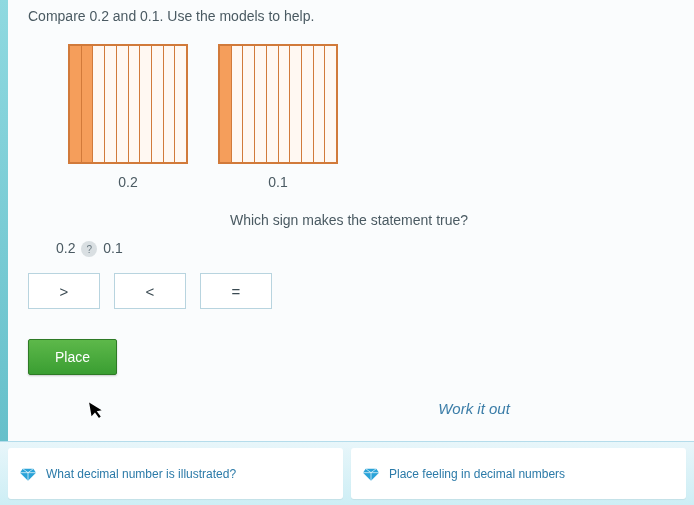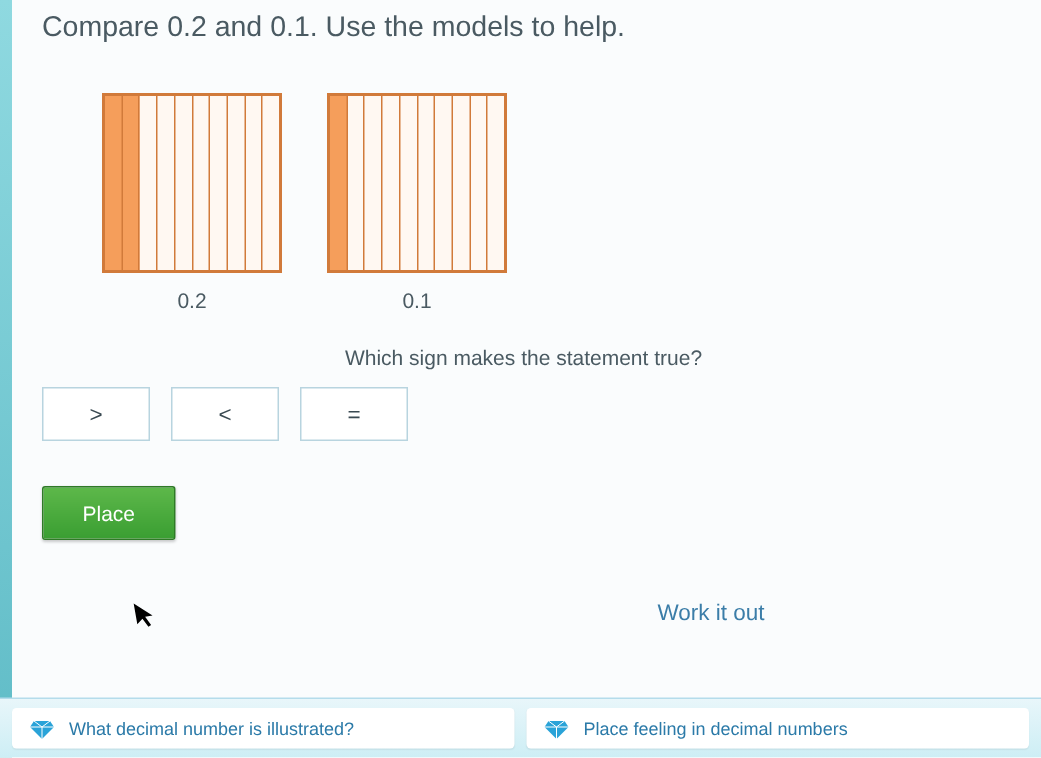--- a/index.html
+++ b/index.html
@@ -15,23 +15,23 @@
     .left-edge {
       position: absolute;
       left: 0; top: 0; bottom: 0;
       width: 8px;
       background: linear-gradient(to bottom, #8fd9e0, #60bcc7);
     }
     .content {
       padding: 8px 24px 0 28px;
     }
     .prompt {
-      font-size: 19px;
-      color: #4a5a62;
-      margin-bottom: 32px;
+      font-size: 14px;
+      color: #4a5a62;
+      margin-bottom: 20px;
     }
     .models {
       display: flex;
       gap: 30px;
       margin-left: 40px;
       margin-bottom: 22px;
     }
     .model { text-align: center; }
     .grid {
       width: 120px;
@@ -115,29 +115,30 @@
       position: absolute;
       right: 40px;
       top: 400px;
       text-align: center;
       width: 360px;
     }
     .workout-title {
       color: #3b7da8;
       font-size: 15px;
       margin-bottom: 4px;
+      font-style: italic;
     }
     .workout-sub {
       color: #5a6a72;
       font-size: 14px;
     }
     .bottom-bar {
       position: absolute;
       left: 0; right: 0; bottom: 0;
-      height: 40px;
+      height: 64px;
       display: flex;
       gap: 8px;
       padding: 6px 8px;
       background: linear-gradient(to bottom, #e8f6fa, #cdeef5);
       border-top: 1px solid #b4dceb;
     }
     .help-card {
       flex: 1;
       background: #fff;
       border-radius: 3px;
@@ -191,20 +192,25 @@
         <div class="col"></div>
           <div class="col"></div>
           <div class="col"></div>
       </div>
       <div class="model-label">0.1</div>
     </div>
   </div>
 
   <div class="question2">Which sign makes the statement true?</div>
 
+  <div class="stmt">
+    <span>0.2</span>
+    <span class="q-circle">?</span>
+    <span>0.1</span>
+  </div>
 
   <div class="choices">
     <div class="choice">&gt;</div>
     <div class="choice">&lt;</div>
     <div class="choice">=</div>
   </div>
 
   <div class="submit">Place</div>
 </div>
 

